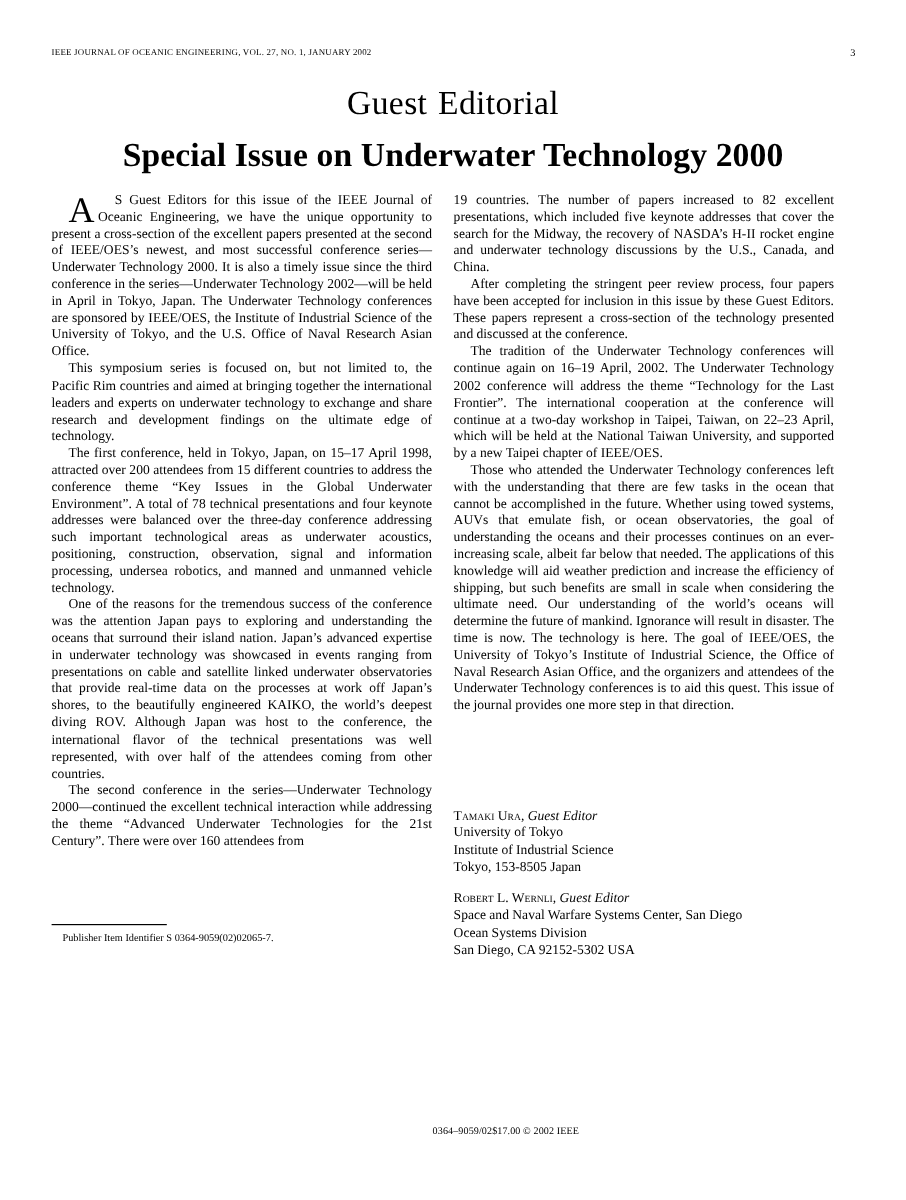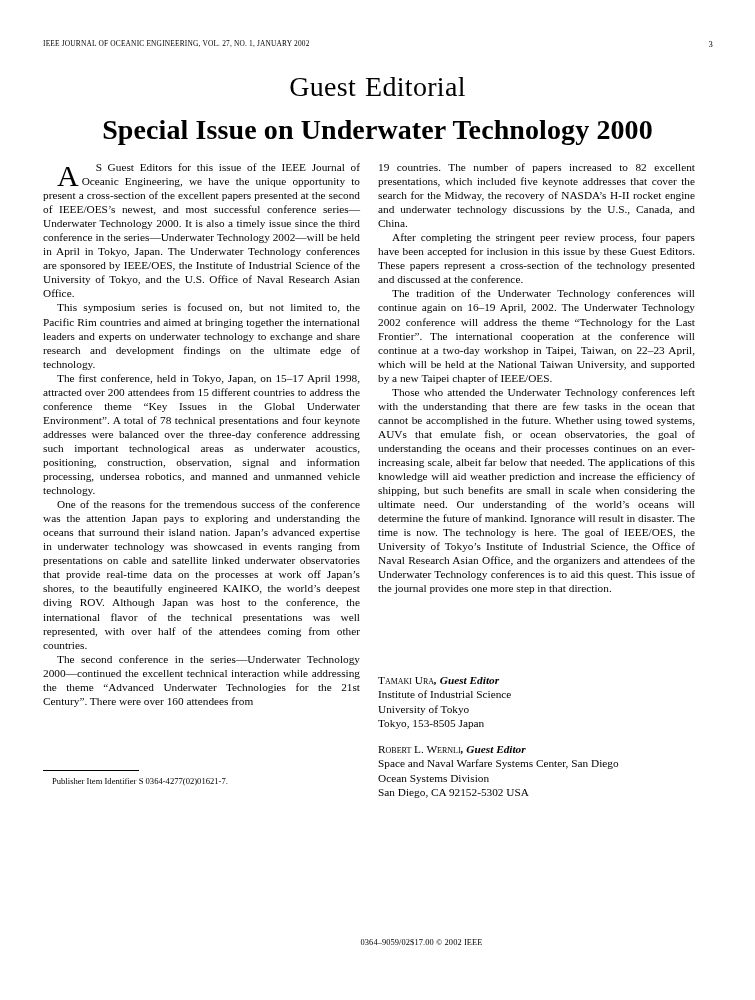--- a/index.html
+++ b/index.html
@@ -132,21 +132,20 @@
   .sig-group { margin-bottom: 12px; }
   .sig-group:last-child { margin-bottom: 0; }
   .sig-name {
     white-space: nowrap;
   }
   .sig-name .sc {
     font-variant: small-caps;
   }
   .sig-name .role {
     font-style: italic;
-    font-weight: bold;
   }
   .sig-line { white-space: nowrap; }
 
   
   .footer {
     position: absolute;
     left: 0;
     top: 938px;
     width: 755px;
     text-align: center;
@@ -183,32 +182,32 @@
   <div class="col col-right">
     <p class="noindent">19 countries. The number of papers increased to 82 excellent presentations, which included five keynote addresses that cover the search for the Midway, the recovery of NASDA’s H-II rocket engine and underwater technology discussions by the U.S., Canada, and China.</p>
     <p>After completing the stringent peer review process, four papers have been accepted for inclusion in this issue by these Guest Editors. These papers represent a cross-section of the technology presented and discussed at the conference.</p>
     <p>The tradition of the Underwater Technology conferences will continue again on 16–19 April, 2002. The Underwater Technology 2002 conference will address the theme “Technology for the Last Frontier”. The international cooperation at the conference will continue at a two-day workshop in Taipei, Taiwan, on 22–23 April, which will be held at the National Taiwan University, and supported by a new Taipei chapter of IEEE/OES.</p>
     <p>Those who attended the Underwater Technology conferences left with the understanding that there are few tasks in the ocean that cannot be accomplished in the future. Whether using towed systems, AUVs that emulate fish, or ocean observatories, the goal of understanding the oceans and their processes continues on an ever-increasing scale, albeit far below that needed. The applications of this knowledge will aid weather prediction and increase the efficiency of shipping, but such benefits are small in scale when considering the ultimate need. Our understanding of the world’s oceans will determine the future of mankind. Ignorance will result in disaster. The time is now. The technology is here. The goal of IEEE/OES, the University of Tokyo’s Institute of Industrial Science, the Office of Naval Research Asian Office, and the organizers and attendees of the Underwater Technology conferences is to aid this quest. This issue of the journal provides one more step in that direction.</p>
   </div>
 
   <div class="signatures">
     <div class="sig-group">
       <div class="sig-name"><span class="sc">Tamaki Ura</span><span class="role">, Guest Editor</span></div>
+      <div class="sig-line">University of Tokyo</div>
       <div class="sig-line">Institute of Industrial Science</div>
-      <div class="sig-line">University of Tokyo</div>
       <div class="sig-line">Tokyo,  153-8505  Japan</div>
     </div>
     <div class="sig-group">
       <div class="sig-name"><span class="sc">Robert L. Wernli</span><span class="role">, Guest Editor</span></div>
       <div class="sig-line">Space and Naval Warfare Systems Center, San Diego</div>
       <div class="sig-line">Ocean Systems Division</div>
       <div class="sig-line">San Diego,  CA  92152-5302  USA</div>
     </div>
   </div>
 
   <div class="footnote">
     <div class="footnote-rule"></div>
-    <div class="footnote-text">Publisher Item Identifier S 0364-4277(02)01621-7.</div>
+    <div class="footnote-text">Publisher Item Identifier S 0364-9059(02)02065-7.</div>
   </div>
 
   <div class="footer">0364–9059/02$17.00 © 2002 IEEE</div>
 
 </div>
 
 </body></html>

